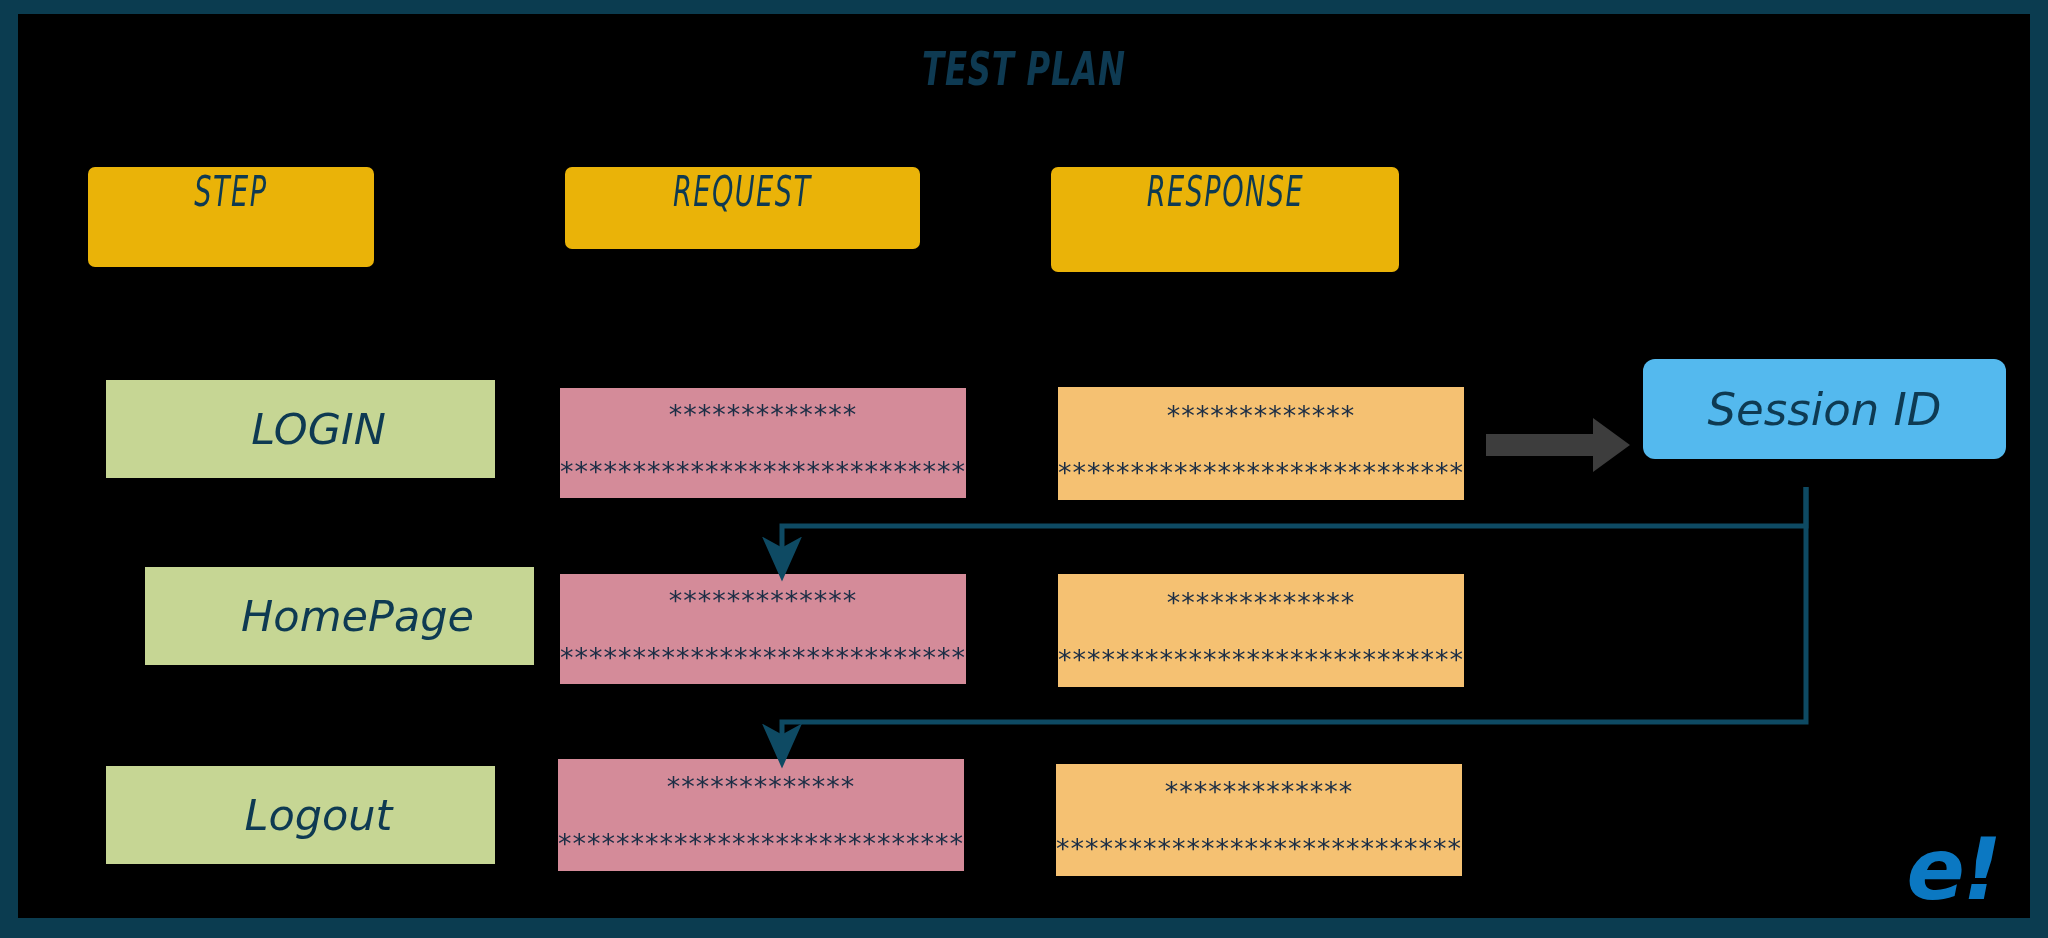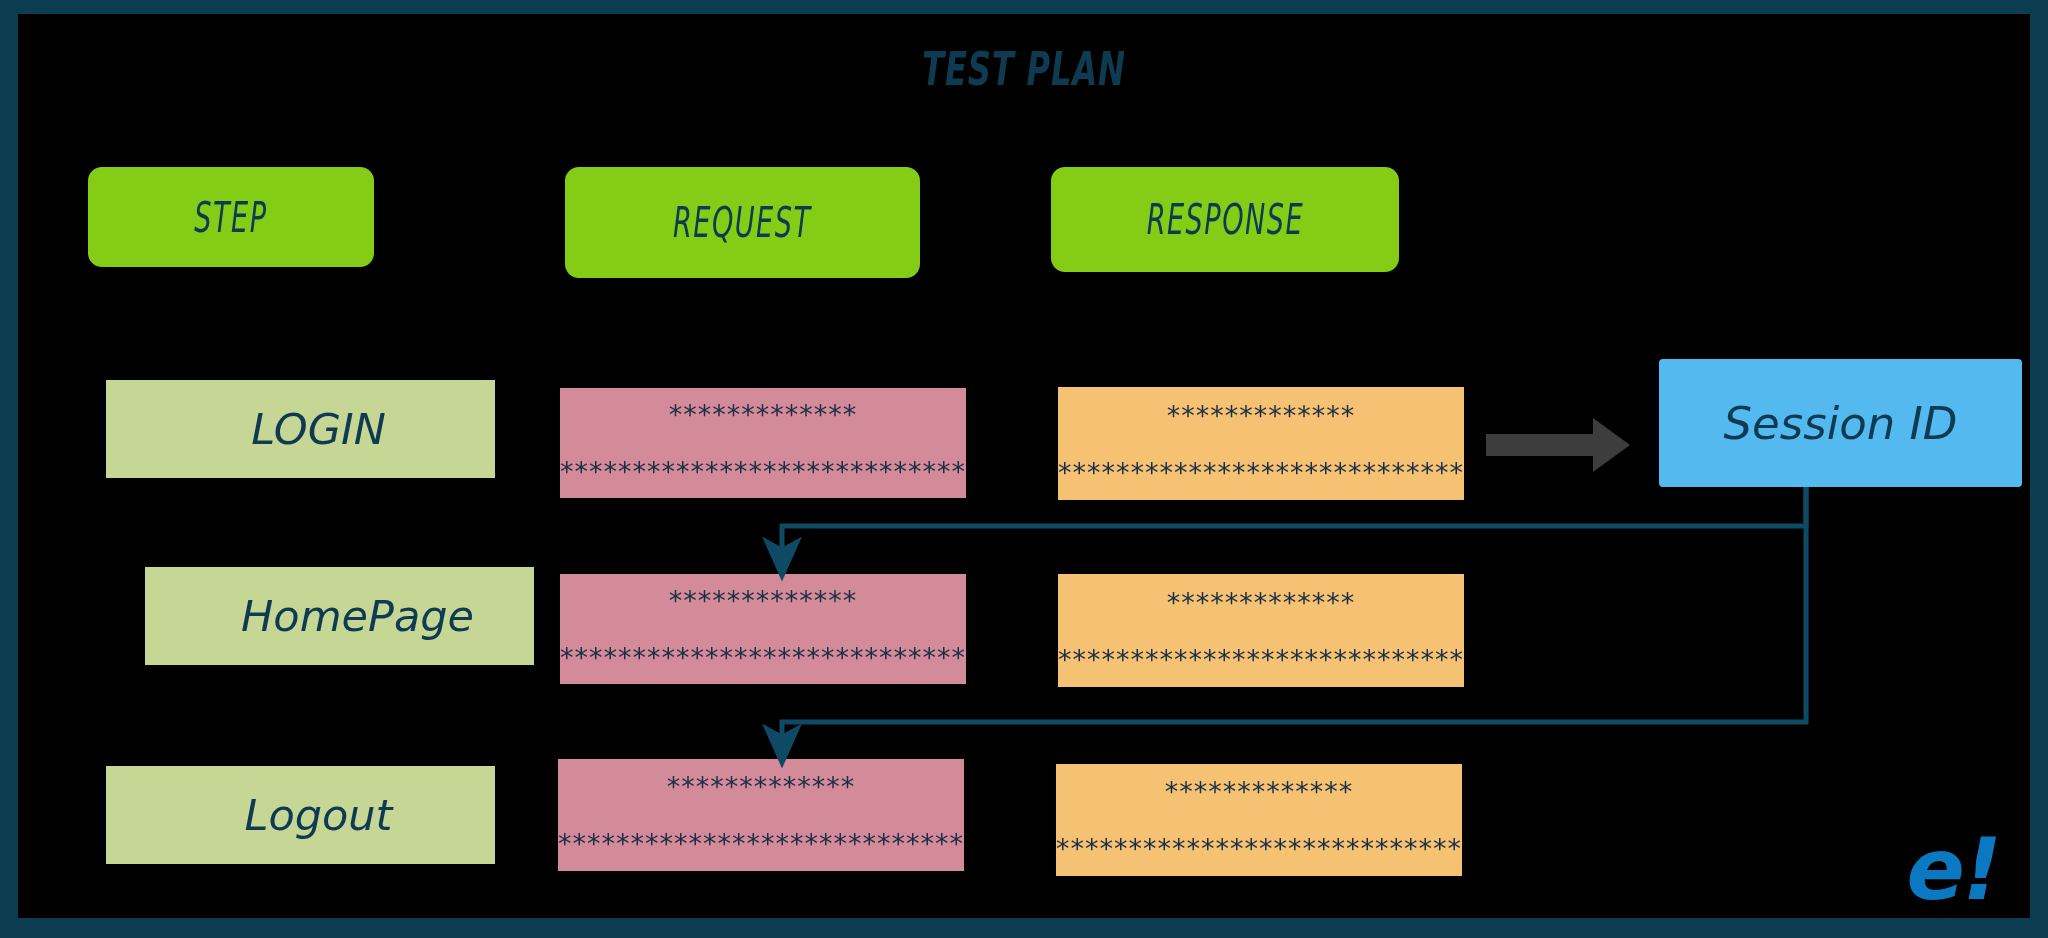--- a/index.html
+++ b/index.html
@@ -46,38 +46,38 @@
     font-size: 46px;
     letter-spacing: 1px;
     transform: scaleX(0.78);
     transform-origin: center top;
     white-space: nowrap;
   }
 
   
   .col-head {
     position: absolute;
-    background: #84cc16;
-    border-radius: 14px;
-    color: #0e3a52;
-    display: flex;
-    align-items: center;
+    background: #eab308;
+    border-radius: 7px;
+    color: #0e3a52;
+    display: flex;
+    align-items: flex-start;
     justify-content: center;
     font-family: "Liberation Sans Narrow", "DejaVu Sans Condensed", "Liberation Sans", sans-serif;
     font-size: 42px;
     letter-spacing: 2px;
     white-space: nowrap;
   }
   .col-head span {
     display: inline-block;
     transform: scaleX(0.72);
   }
 
   #head-step     { left: 70px;  top: 153px; width: 286px; height: 100px; }
-  #head-request  { left: 547px; top: 153px; width: 355px; height: 111px; }
+  #head-request  { left: 547px; top: 153px; width: 355px; height: 82px; }
   #head-response { left: 1033px;top: 153px; width: 348px; height: 105px; }
 
   
   .step-box {
     position: absolute;
     background: #c6d694;
     color: #0e3a52;
     display: flex;
     align-items: center;
     justify-content: center;
@@ -119,30 +119,29 @@
   #res-login    { left: 1040px; top: 373px; width: 406px; height: 113px; }
   #res-homepage { left: 1040px; top: 560px; width: 406px; height: 113px; }
   #res-logout   { left: 1038px; top: 750px; width: 406px; height: 112px; }
 
   
   #session-box {
     position: absolute;
     left: 1625px;
     top: 345px;
     width: 363px;
-    height: 128px;
+    height: 100px;
     background: #54b9ee;
-    border-radius: 4px;
+    border-radius: 12px;
     color: #0e3a52;
     display: flex;
     align-items: center;
     justify-content: center;
     font-size: 45px;
     font-family: "DejaVu Sans", "Liberation Sans", sans-serif;
-    margin-left: 16px;
   }
 
   
   #connectors {
     position: absolute;
     left: 0; top: 0;
     width: 2012px;
     height: 904px;
     pointer-events: none;
   }

